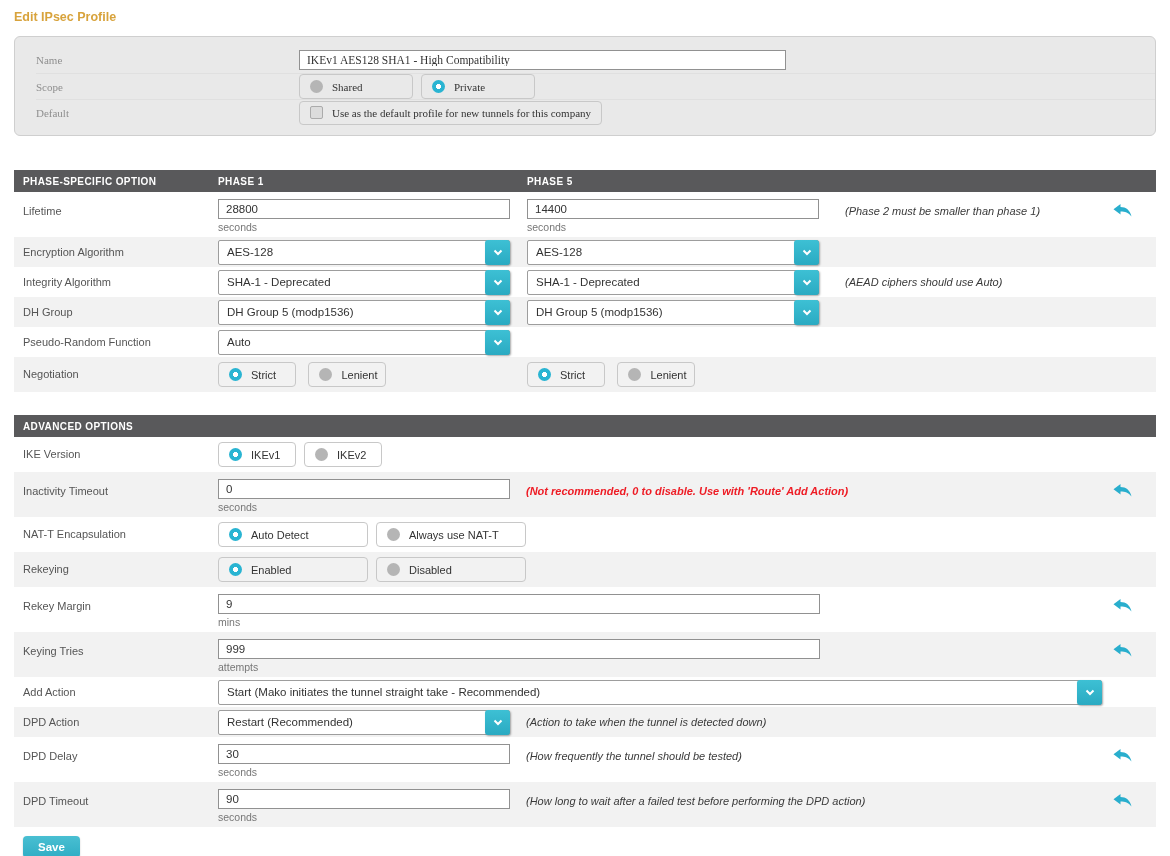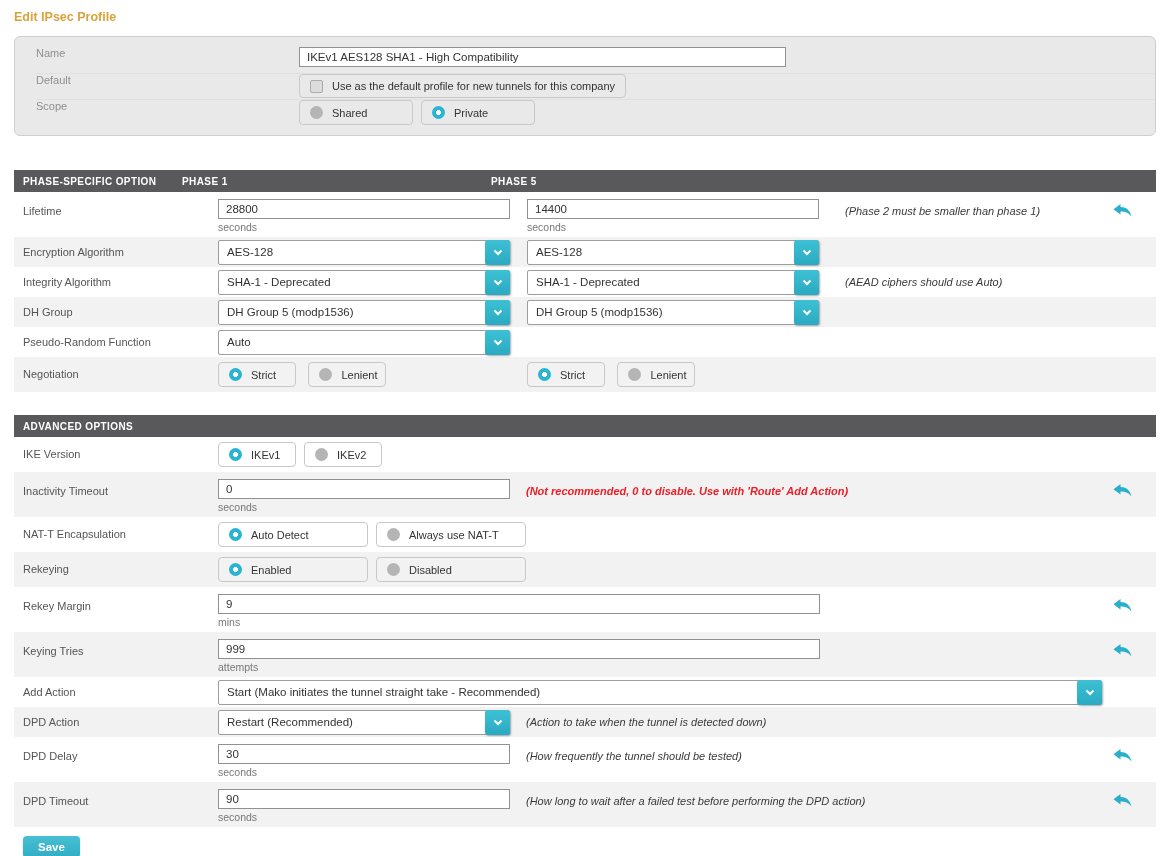--- a/index.html
+++ b/index.html
@@ -3,21 +3,21 @@
 <meta charset="utf-8">
 <style>
   * { margin:0; padding:0; box-sizing:border-box; }
   html,body { width:1170px; background:#fff; font-family:"Liberation Sans", sans-serif; }
   body { padding:0 14px; }
 
   .page-title { font-size:12.5px; font-weight:bold; color:#d8a33c; padding:10px 0 12px 0; }
 
   
   .top-panel { background:#e9e9e9; border:1px solid #cfcfcf; border-radius:6px; padding:10px 0 10px 21px; margin-bottom:34px; }
-  .tp-row { display:flex; align-items:flex-start; min-height:26px; }
+  .tp-row { display:flex; align-items:center; min-height:26px;font-family:Liberation Serif, serif; }
   .tp-row + .tp-row { border-top:1px solid #e0e0e0; }
   .tp-label { width:263px; font-size:11px; color:#8f8f8f; }
 
   
   .inp { height:20px; border:1px solid #919191; background:#fff; font-family:inherit; font-size:11.5px; color:#333; padding:0 7px; width:100%; display:block; }
   .unit { font-size:10.5px; color:#777; margin-top:2px; }
 
   .sel { display:flex; align-items:stretch; height:25px; border:1px solid #9d9d9d; border-radius:2px; background:#fff; }
   .sel-txt { flex:1; font-size:11.5px; color:#333; padding:0 8px; line-height:23px; overflow:hidden; white-space:nowrap; }
   .sel-btn { width:25px; margin:-1px -1px -1px 0; background:linear-gradient(#3dc0d4,#2aaac2); border-radius:3px; display:flex; align-items:center; justify-content:center; box-shadow:1px 1px 2px rgba(0,0,0,.35); }
@@ -25,21 +25,21 @@
   .opt-box { display:inline-flex; align-items:center; height:25px; border:1px solid #c8c8c8; border-radius:4px; padding:0 10px; margin-right:8px; cursor:pointer; }
   .radio { width:13px; height:13px; border-radius:50%; background:#b5b5b5; margin-right:9px; flex:none; }
   .radio.sel-on { background:radial-gradient(circle at 50% 50%, #fff 0 2.6px, #29b4d2 2.8px); }
   .opt-label { font-size:11px; color:#333; }
   .checkbox { width:13px; height:13px; background:#dcdcdc; border:1px solid #ababab; border-radius:2px; margin-right:9px; flex:none; }
 
   .undo-icon { display:inline-block; line-height:25px; cursor:pointer; }
 
   
   .thead { display:flex; align-items:center; height:22px; background:#59595b; color:#fff; font-size:10px; font-weight:bold; letter-spacing:.4px; }
-  .thead .hc1 { width:168px; padding-left:9px; }
+  .thead .hc1 { width:204px; padding-left:9px; }
   .thead .hc2 { width:309px; }
   .thead .hc3 { width:309px; }
 
   .trow { display:flex; align-items:flex-start; }
   .trow.alt { background:#f2f2f2; }
   .c-label { width:204px; padding-left:9px; font-size:11px; color:#555; line-height:25px; flex:none; }
   .c-p1, .c-p2 { width:309px; flex:none; }
   .c-body { flex:1; display:flex; align-items:flex-start; }
   .w-292 { width:292px; flex:none; }
   .w-602 { width:602px; flex:none; }
@@ -65,37 +65,37 @@
 
 <div class="page-title">Edit IPsec Profile</div>
 
 
 <div class="top-panel">
   <div class="tp-row">
     <div class="tp-label">Name</div>
     <input class="inp" style="width: 487px;" value="IKEv1 AES128 SHA1 - High Compatibility">
   </div>
   <div class="tp-row">
-    <div class="tp-label">Default</div>
-    <span class="opt-box" style="height:24px">
-      <span class="checkbox"></span>
-      <span class="opt-label">Use as the default profile for new tunnels for this company</span>
-    </span>
-  </div>
-  <div class="tp-row">
     <div class="tp-label">Scope</div>
     <span class="opt-box" style="width:114px">
       <span class="radio"></span>
       <span class="opt-label">Shared</span>
     </span>
     <span class="opt-box" style="width:114px">
       <span class="radio sel-on"></span>
       <span class="opt-label">Private</span>
     </span>
   </div>
+  <div class="tp-row">
+    <div class="tp-label">Default</div>
+    <span class="opt-box" style="height:24px">
+      <span class="checkbox"></span>
+      <span class="opt-label">Use as the default profile for new tunnels for this company</span>
+    </span>
+  </div>
 </div>
 
 
 <div>
   <div class="thead">
     <div class="hc1">PHASE-SPECIFIC OPTION</div>
     <div class="hc2">PHASE 1</div>
     <div class="hc3">PHASE 5</div>
   </div>
 

